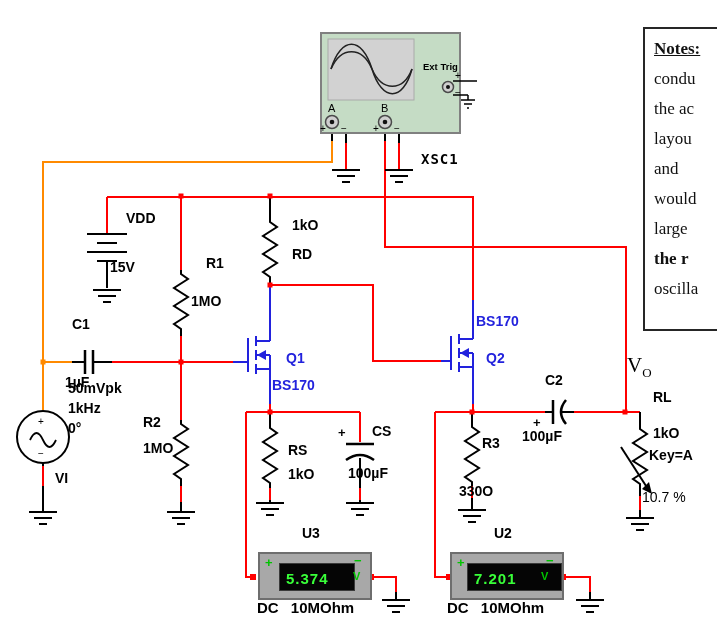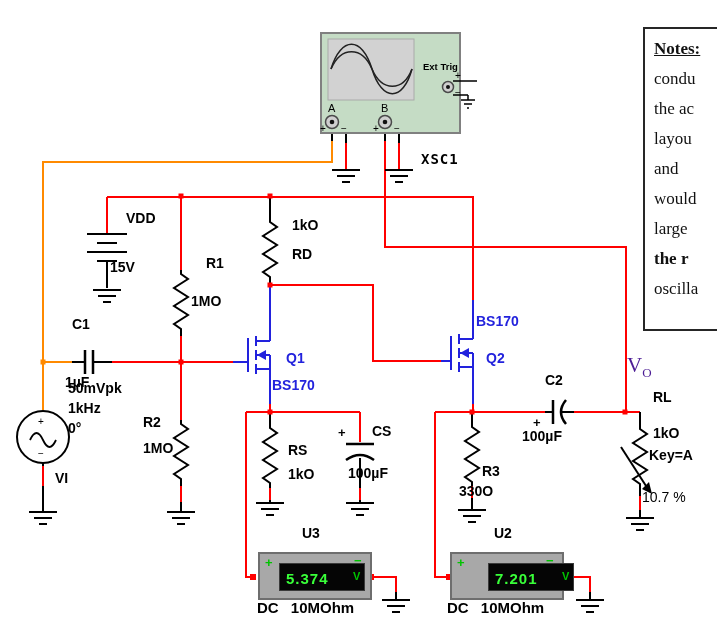--- a/index.html
+++ b/index.html
@@ -13,21 +13,21 @@
   .mono{font-family:"DejaVu Sans Mono",monospace;font-weight:600;font-size:14px;letter-spacing:1px;}
   .meter{position:absolute;width:114px;height:48px;background:#a8a8a8;border:2px solid #6e6e6e;box-sizing:border-box;}
   .display{position:absolute;background:#050505;border:1px solid #3a3a3a;box-sizing:border-box;}
   .digits{position:absolute;font:bold 15px "Liberation Sans",sans-serif;color:#39ff39;letter-spacing:1px;}
   .grn{position:absolute;font:bold 13px "Liberation Sans",sans-serif;color:#00c400;line-height:1;}
   .notes{position:absolute;left:643px;top:27px;width:96px;height:304px;border:2px solid #262626;
          background:#fff;box-sizing:border-box;padding:5px 0 0 9px;overflow:hidden;}
   .notes div{font:17px "Liberation Serif",serif;color:#111;line-height:30px;white-space:nowrap;}
   .notes .n0{font-weight:bold;text-decoration:underline;}
   .notes .n7{font-weight:bold;}
-  .vo{position:absolute;font-family:"Liberation Serif",serif;color:#4c1d95;}
+  .vo{position:absolute;font-family:"Liberation Serif",serif;color:#000000;}
 </style>
 </head>
 <body>
 
 <div id="canvas">
 
 <svg id="wires" width="717" height="629" viewBox="0 0 717 629">
 
   <g>
     <path fill="none" stroke="#ff0000" stroke-width="2" d="
@@ -238,45 +238,45 @@
 <div class="lbl" style="left:372px;top:424px">CS</div>
 <div class="lbl" style="left:348px;top:466px">100µF</div>
 
 <div class="lbl blue" style="left:476px;top:314px">BS170</div>
 <div class="lbl blue" style="left:486px;top:351px">Q2</div>
 
 <div class="lbl" style="left:545px;top:373px">C2</div>
 <div class="lbl" style="left:533px;top:416px;font-size:13px">+</div>
 <div class="lbl" style="left:522px;top:429px">100µF</div>
 
-<div class="lbl" style="left:482px;top:464px">R3</div>
+<div class="lbl" style="left:482px;top:436px">R3</div>
 <div class="lbl" style="left:459px;top:484px">330O</div>
 
 <div class="vo" style="left:627px;top:353px;font-size:21px"><span>V</span><sub style="font-size:13px">O</sub></div>
 
 <div class="lbl" style="left:653px;top:390px">RL</div>
 <div class="lbl" style="left:653px;top:426px">1kO</div>
 <div class="lbl" style="left:649px;top:448px">Key=A</div>
 <div class="lbl" style="left:642px;top:490px;font-weight:normal">10.7 %</div>
 
 <div class="lbl" style="left:302px;top:526px">U3</div>
 <div class="meter" style="left:258px;top:552px">
   <div class="grn" style="left:5px;top:2px">+</div>
   <div class="grn" style="left:94px;top:0px">−</div>
 </div>
-<div class="display" style="left:279px;top:563px;width:86px;height:28px">
+<div class="display" style="left:279px;top:563px;width:76px;height:28px">
   <div class="digits" style="left:6px;top:6px">5.374</div>
   <div class="grn" style="left:73px;top:7px;font-size:11px">V</div>
 </div>
 <div class="lbl" style="left:257px;top:600px;font-size:15px;word-spacing:8px">DC 10MOhm</div>
 
 <div class="lbl" style="left:494px;top:526px">U2</div>
 <div class="meter" style="left:450px;top:552px">
   <div class="grn" style="left:5px;top:2px">+</div>
   <div class="grn" style="left:94px;top:0px">−</div>
 </div>
-<div class="display" style="left:488px;top:563px;width:86px;height:28px">
+<div class="display" style="left:467px;top:563px;width:95px;height:28px">
   <div class="digits" style="left:6px;top:6px">7.201</div>
   <div class="grn" style="left:73px;top:7px;font-size:11px">V</div>
 </div>
 <div class="lbl" style="left:447px;top:600px;font-size:15px;word-spacing:8px">DC 10MOhm</div>
 
 </div>
 
 </body></html>

